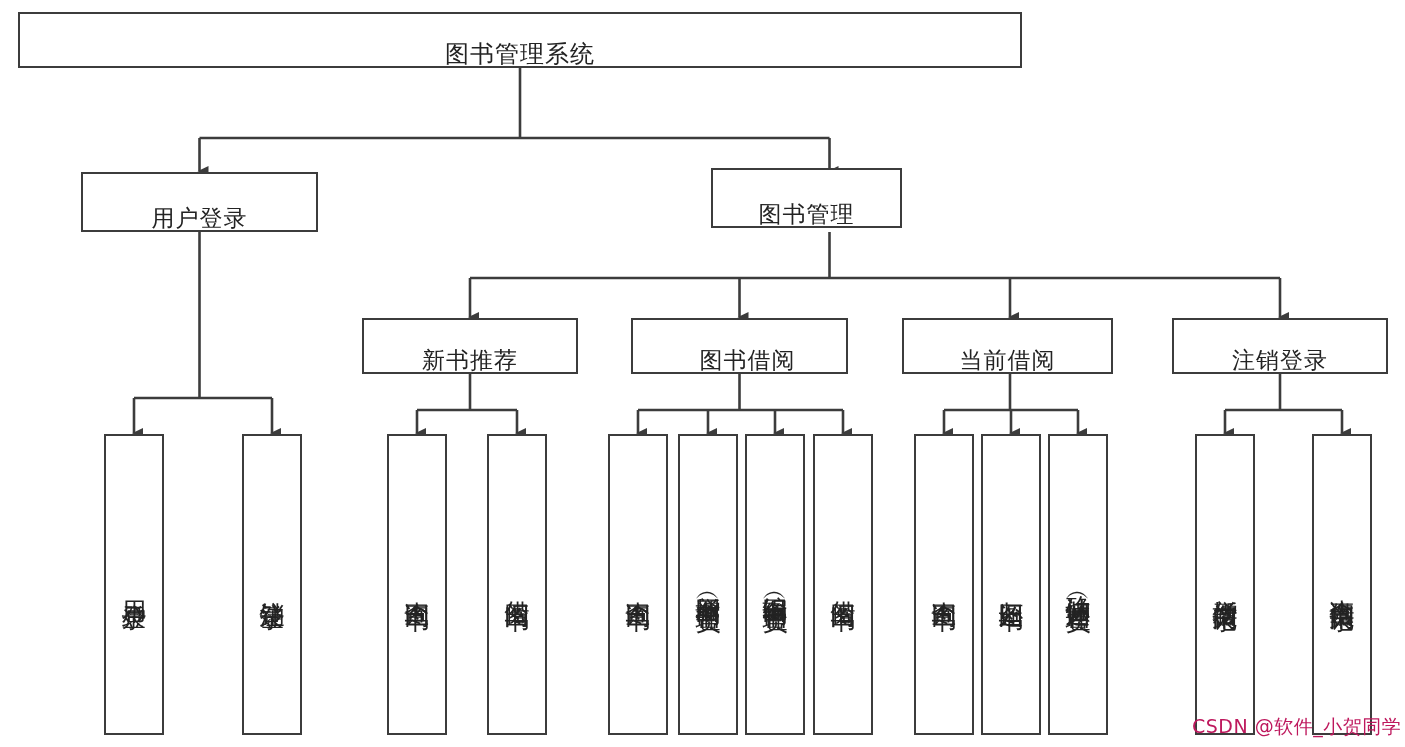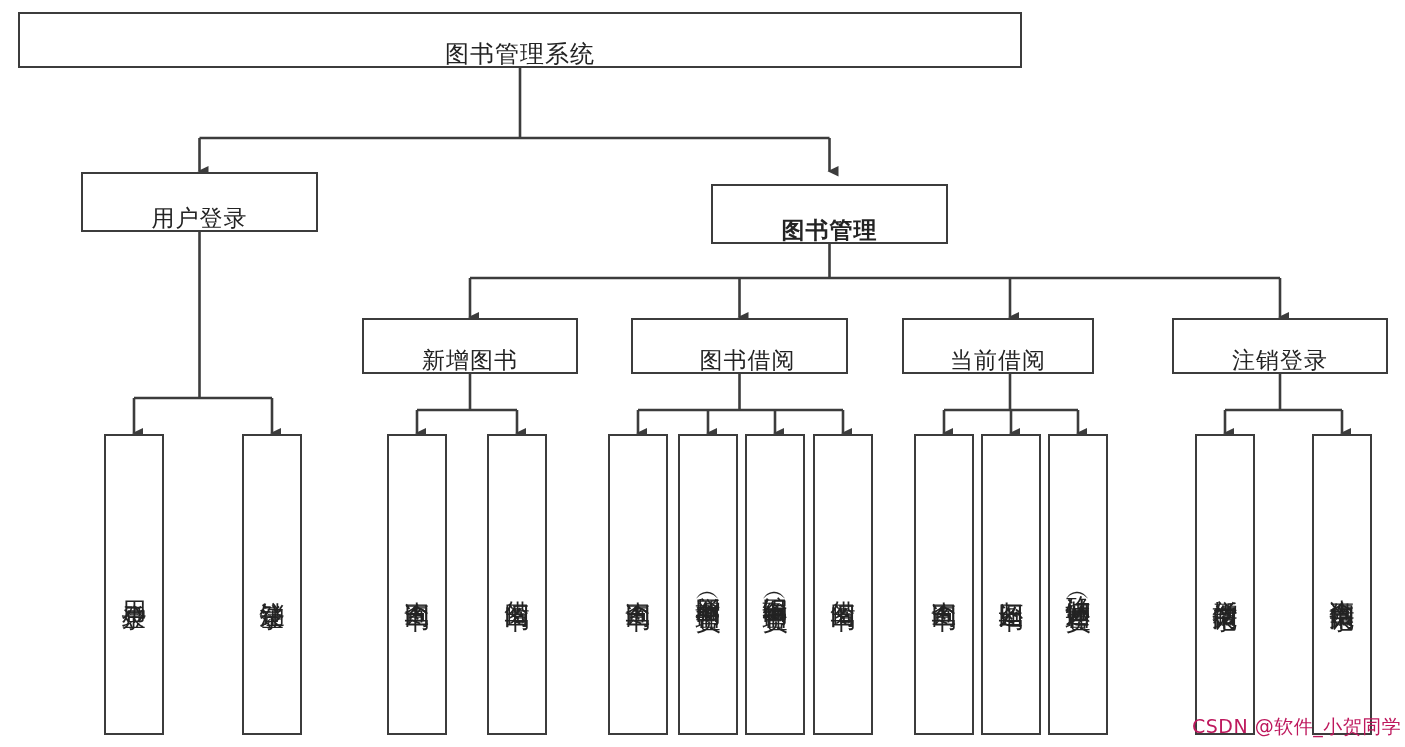--- a/index.html
+++ b/index.html
@@ -120,30 +120,30 @@
       </g>
   </svg>
 
   <div id="nodes-layer">
       <div class="node root horiz" style="left: 18px; top: 12px; width: 1004px; height: 56px;">
         <span class="label">图书管理系统</span>
       </div>
       <div class="node lvl2 horiz" style="left: 81px; top: 172px; width: 237px; height: 60px;">
         <span class="label">用户登录</span>
       </div>
-      <div class="node lvl2 horiz" style="left: 711px; top: 184px; width: 237px; height: 60px; font-weight: bold;">
+      <div class="node lvl2 horiz" style="left: 711px; top: 168px; width: 191px; height: 60px;">
         <span class="label">图书管理</span>
       </div>
       <div class="node lvl3 horiz" style="left: 362px; top: 318px; width: 216px; height: 56px;">
-        <span class="label">新增图书</span>
+        <span class="label">新书推荐</span>
       </div>
       <div class="node lvl3 horiz" style="left: 631px; top: 318px; width: 217px; height: 56px; padding-left: 16px;">
         <span class="label">图书借阅</span>
       </div>
-      <div class="node lvl3 horiz" style="left: 902px; top: 318px; width: 192px; height: 56px;">
+      <div class="node lvl3 horiz" style="left: 902px; top: 318px; width: 211px; height: 56px;">
         <span class="label">当前借阅</span>
       </div>
       <div class="node lvl3 horiz" style="left: 1172px; top: 318px; width: 216px; height: 56px;">
         <span class="label">注销登录</span>
       </div>
       <div class="node leaf vert" style="left: 104px; top: 434px; width: 60px; height: 301px;">
         <span class="label">用户登录</span>
       </div>
       <div class="node leaf vert" style="left: 242px; top: 434px; width: 60px; height: 301px;">
         <span class="label">注销登录</span>

